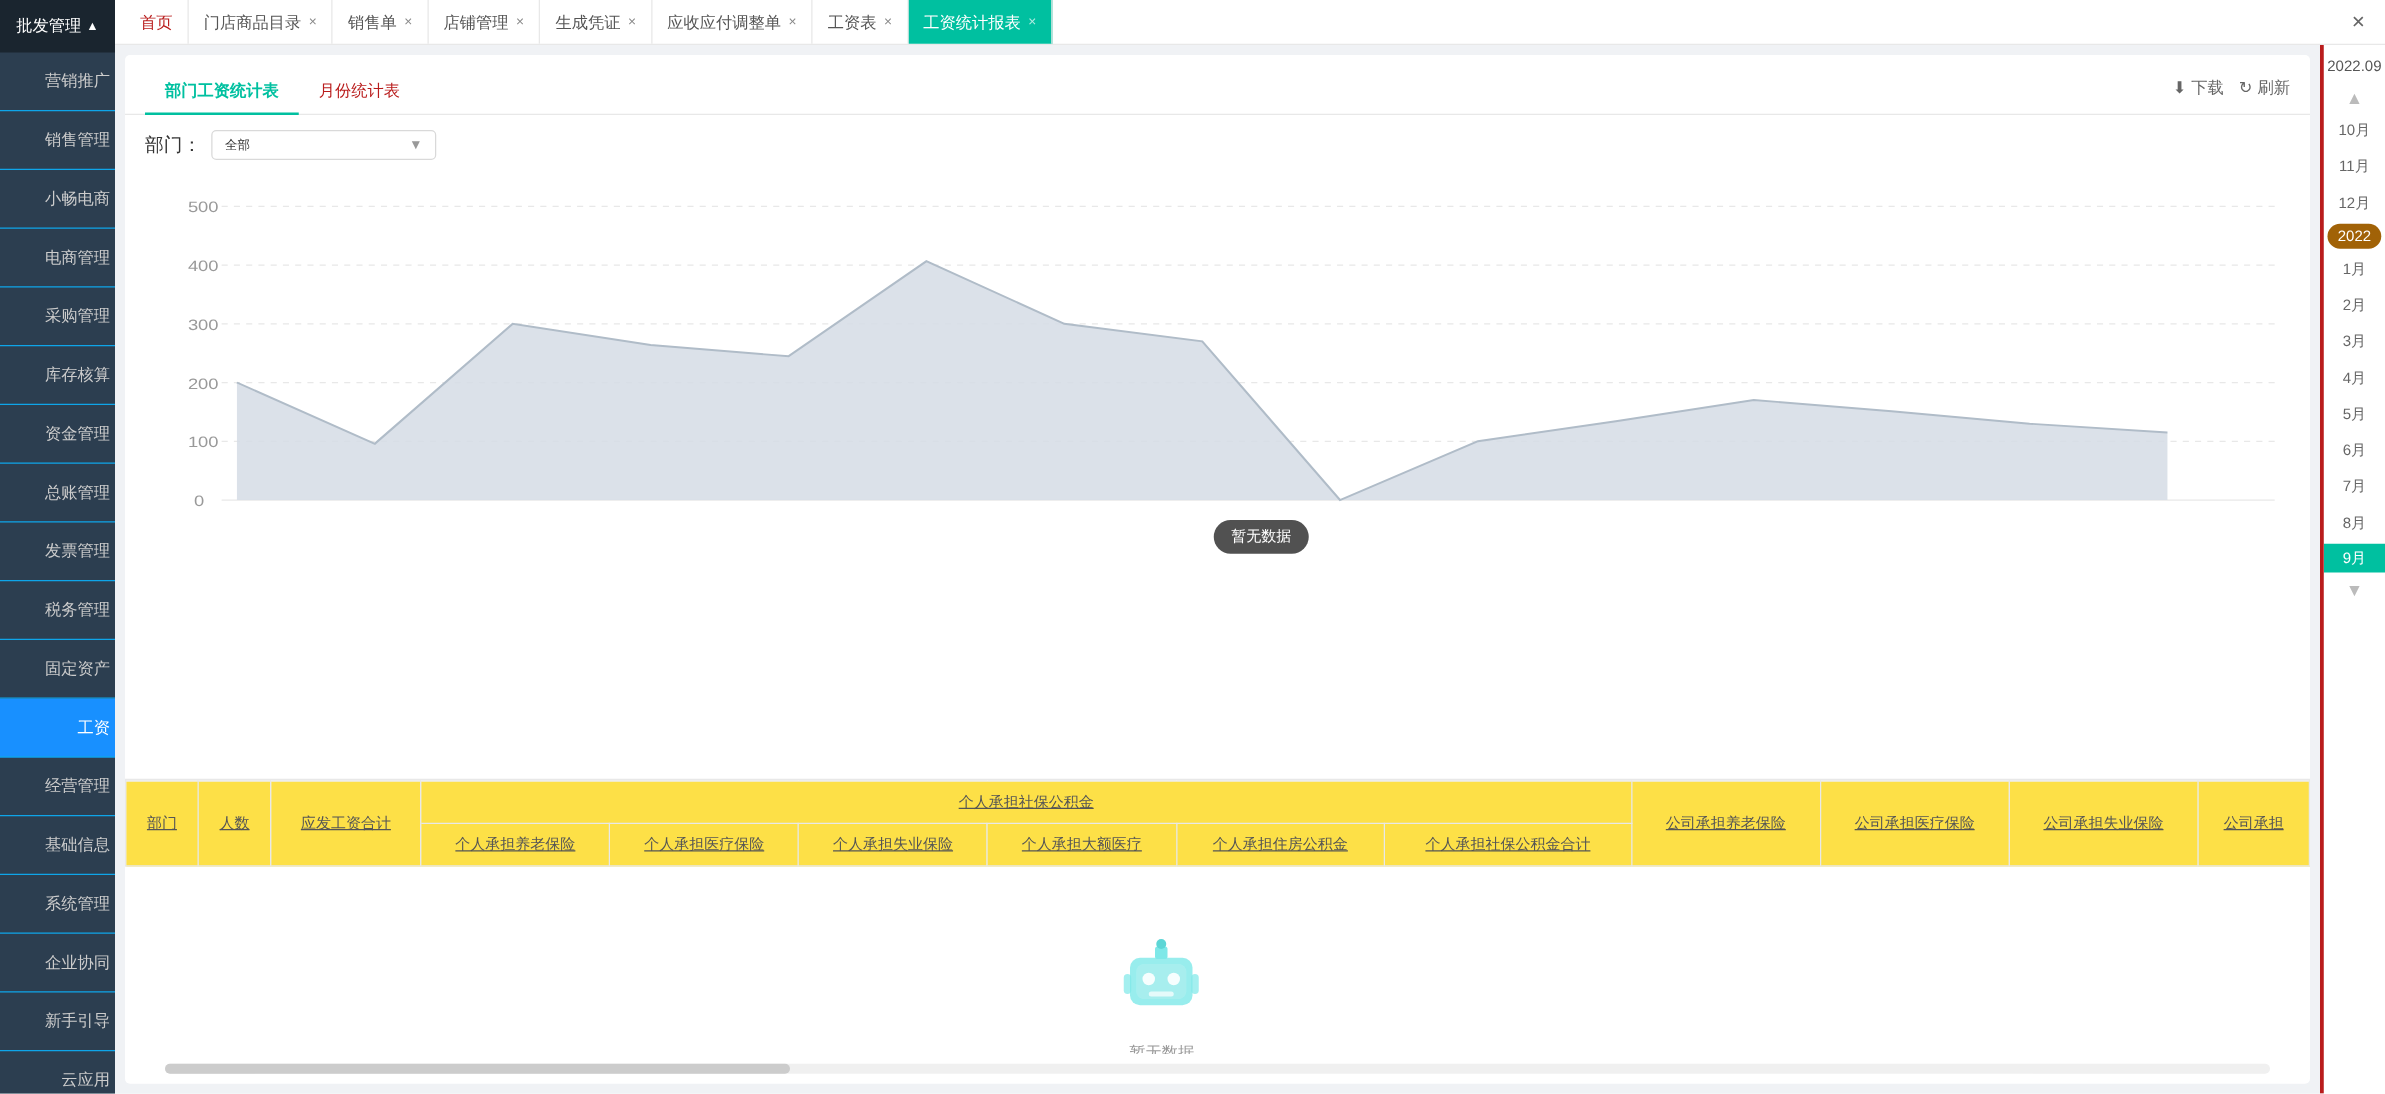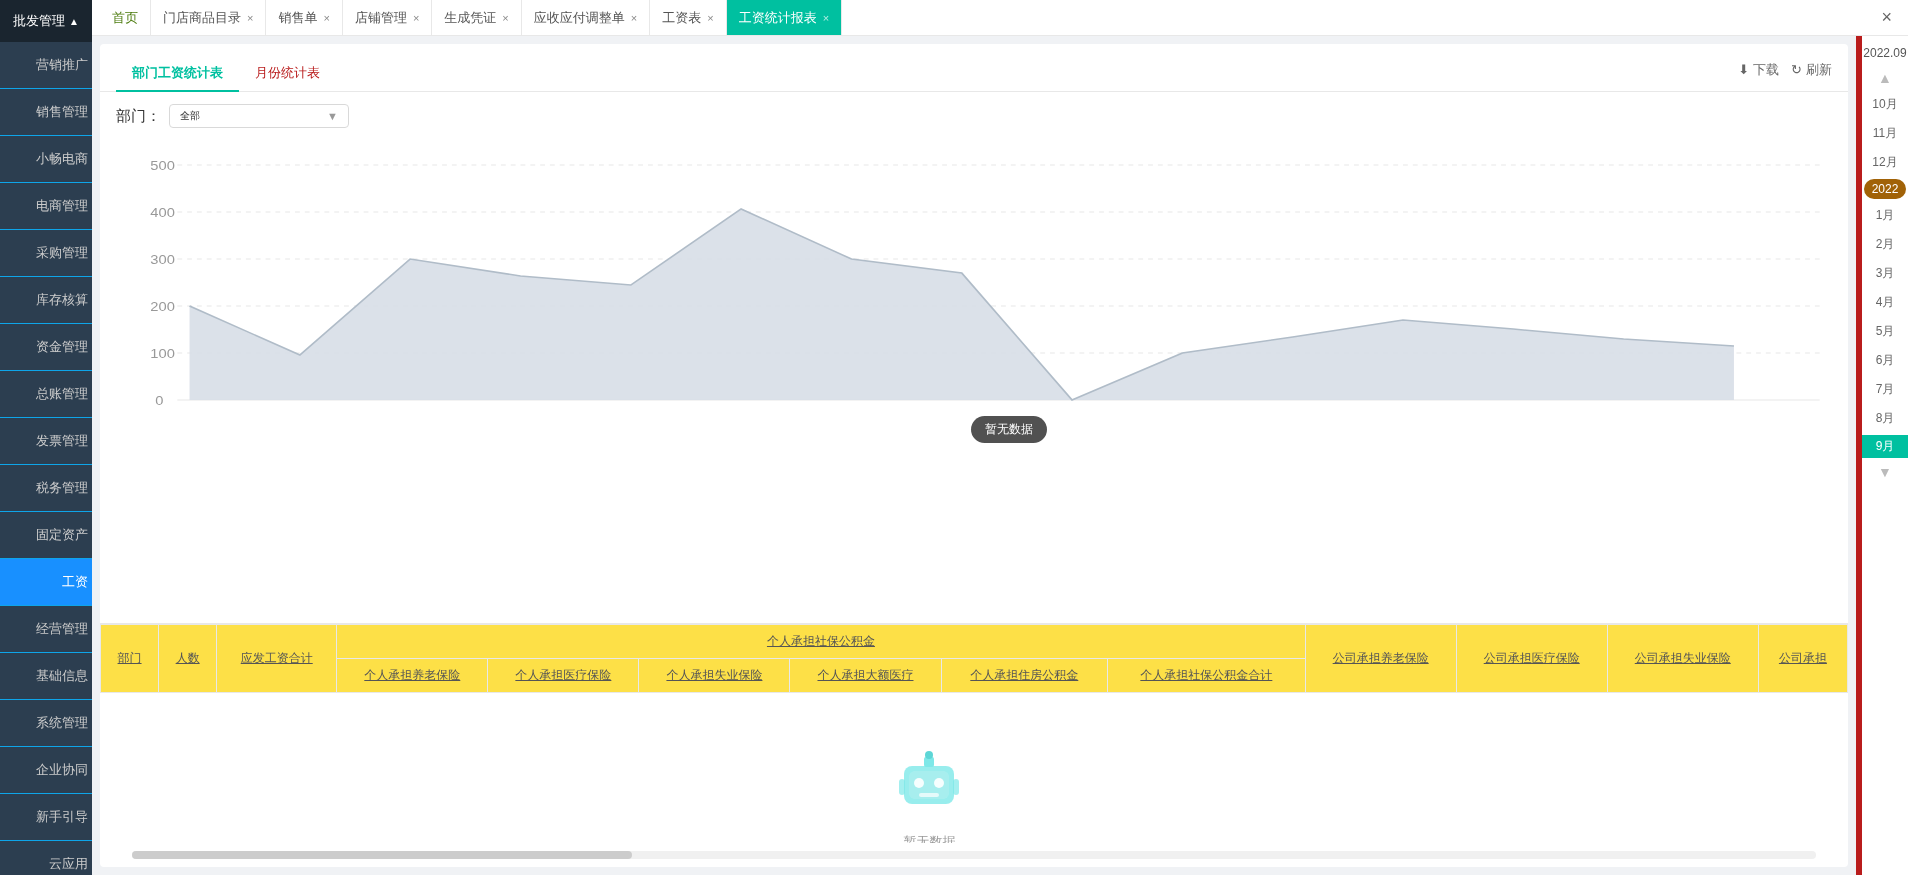--- a/index.html
+++ b/index.html
@@ -65,21 +65,21 @@
       font-size: 13px;
       cursor: pointer;
       border-right: 1px solid #e8e8e8;
       white-space: nowrap;
       gap: 6px;
       color: #555;
     }
     .tab.active { background: #00c0a0; color: #fff; }
     .tab .close-icon { font-size: 11px; opacity: 0.7; }
     .tab.active .close-icon { color: #fff; }
-    .tab-home { color: #4d7c0f; }
+    .tab-home { color: #b91c1c; }
     .tab-close-all {
       margin-left: auto;
       display: flex;
       align-items: center;
       gap: 2px;
       padding: 0 8px;
       cursor: pointer;
       color: #666;
       font-size: 18px;
     }
@@ -249,21 +249,21 @@
       height: 8px;
       width: 500px;
       background: #ccc;
       border-radius: 4px;
     }
 
     
     .timeline-sidebar {
       width: 52px;
       background: #fff;
-      border-left: 6px solid #b91c1c;
+      border-left: 3px solid #b91c1c;
       display: flex;
       flex-direction: column;
       align-items: center;
       padding: 4px 0;
       overflow-y: auto;
       flex-shrink: 0;
     }
     .timeline-item {
       padding: 6px 4px;
       font-size: 12px;

